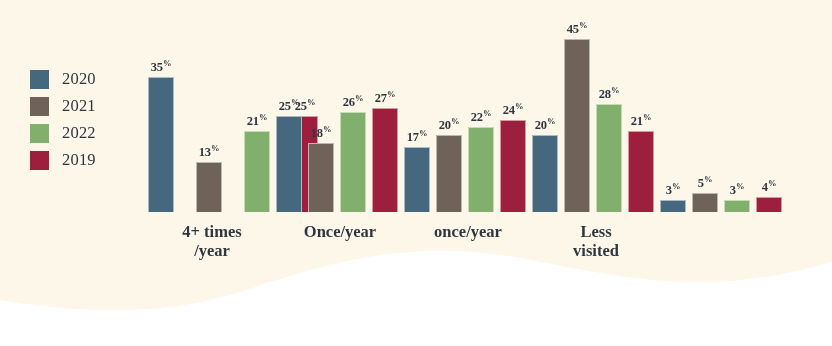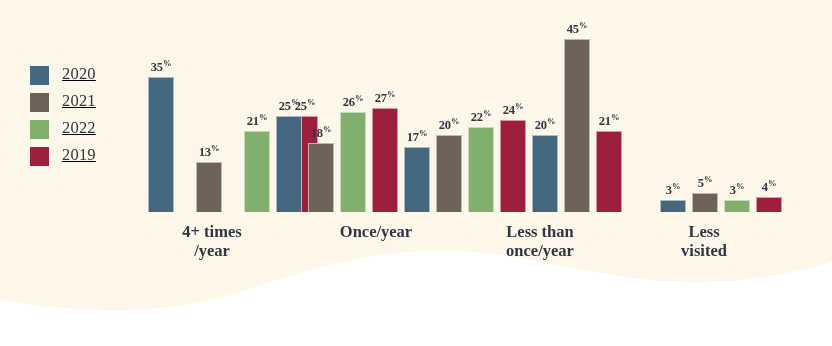--- a/index.html
+++ b/index.html
@@ -34,23 +34,22 @@
 
   
   .legend {
     position: absolute;
     left: 30px;
     top: 66px;
     z-index: 3;
   }
   .legend-row {
     display: flex;
-    align-items: flex-start;
+    align-items: center;
     height: 27px;
-    text-decoration: underline;
   }
   .legend-swatch {
     width: 19px;
     height: 19px;
     flex: 0 0 auto;
   }
   .legend-label {
     margin-left: 13px;
     font-size: 16.5px;
     color: #2f3640;
@@ -119,21 +118,20 @@
     border-bottom: none;
   }
 
   
   .cats {
     position: absolute;
     left: 0;
     top: 222px;
     width: 640px;
     display: flex;
-    gap: 36px;
   }
   .cat {
     text-align: center;
     font-size: 16.5px;
     font-weight: bold;
     color: #2f3640;
     font-family: "Liberation Serif", serif;
     line-height: 1.18;
   }
   .cat-l2 { display: block; }
@@ -225,20 +223,24 @@
         <div class="group" style="width: 128px;">
           <div class="bar-slot">
             <div class="bar-value">20<span class="pct">%</span></div>
             <div class="bar" title="2020: 20%" style="height: 77px; background: rgb(70, 104, 127);"></div>
           </div>
           <div class="bar-slot">
             <div class="bar-value">45<span class="pct">%</span></div>
             <div class="bar" title="2021: 45%" style="height: 173px; background: rgb(111, 98, 89);"></div>
           </div>
           <div class="bar-slot">
+            <div class="bar-value">28<span class="pct">%</span></div>
+            <div class="bar" title="2022: 28%" style="height: 108px; background: rgb(129, 176, 108);"></div>
+          </div>
+          <div class="bar-slot">
             <div class="bar-value">21<span class="pct">%</span></div>
             <div class="bar" title="2023: 21%" style="height: 81px; background: rgb(158, 31, 61);"></div>
           </div>
         </div>
         <div class="group" style="width: 128px;">
           <div class="bar-slot">
             <div class="bar-value">3<span class="pct">%</span></div>
             <div class="bar" title="2020: 3%" style="height: 12px; background: rgb(70, 104, 127);"></div>
           </div>
           <div class="bar-slot">
@@ -257,21 +259,20 @@
       </div>
     <div class="cats" id="cats">
         <div class="cat" style="width: 128px;">
           <span class="cat-l2">4+ times</span>
           <span class="cat-l2">/year</span>
         </div>
         <div class="cat" style="width: 128px;">
           <span class="cat-l2">Once/year</span>
         </div>
         <div class="cat" style="width: 128px;">
-          <span class="cat-l2">Less than</span>
           <span class="cat-l2">once/year</span>
         </div>
         <div class="cat" style="width: 128px;">
           <span class="cat-l2">Less</span>
           <span class="cat-l2">visited</span>
         </div>
       </div>
   </div>
 
 </div>

